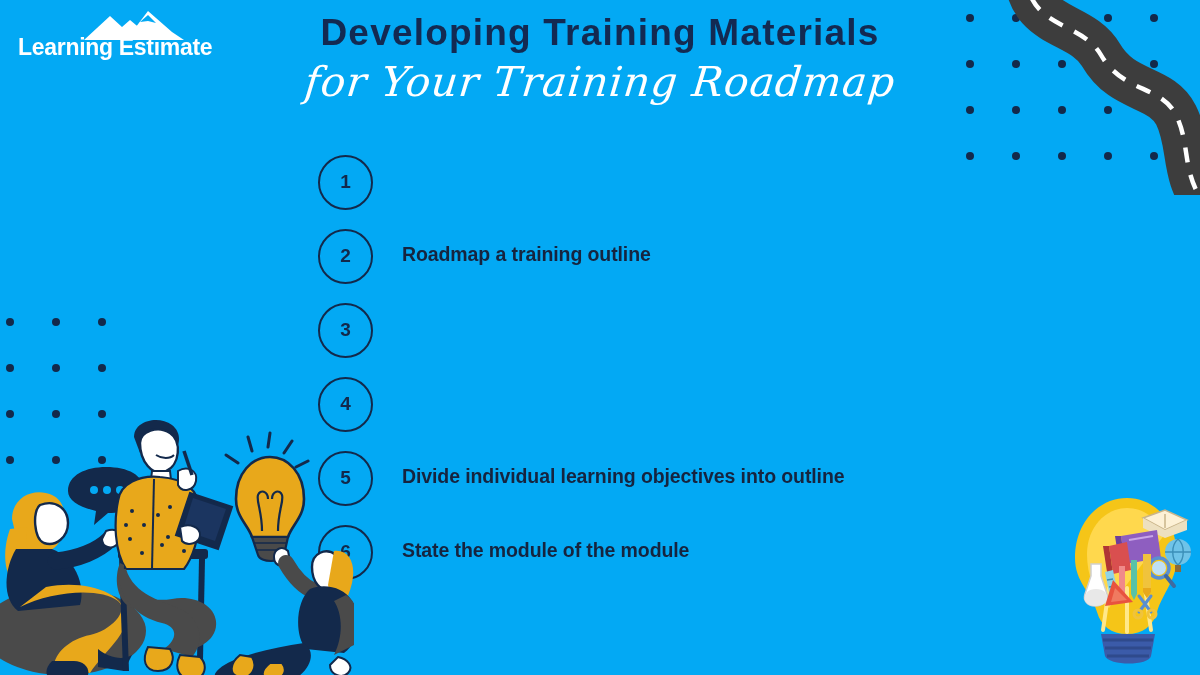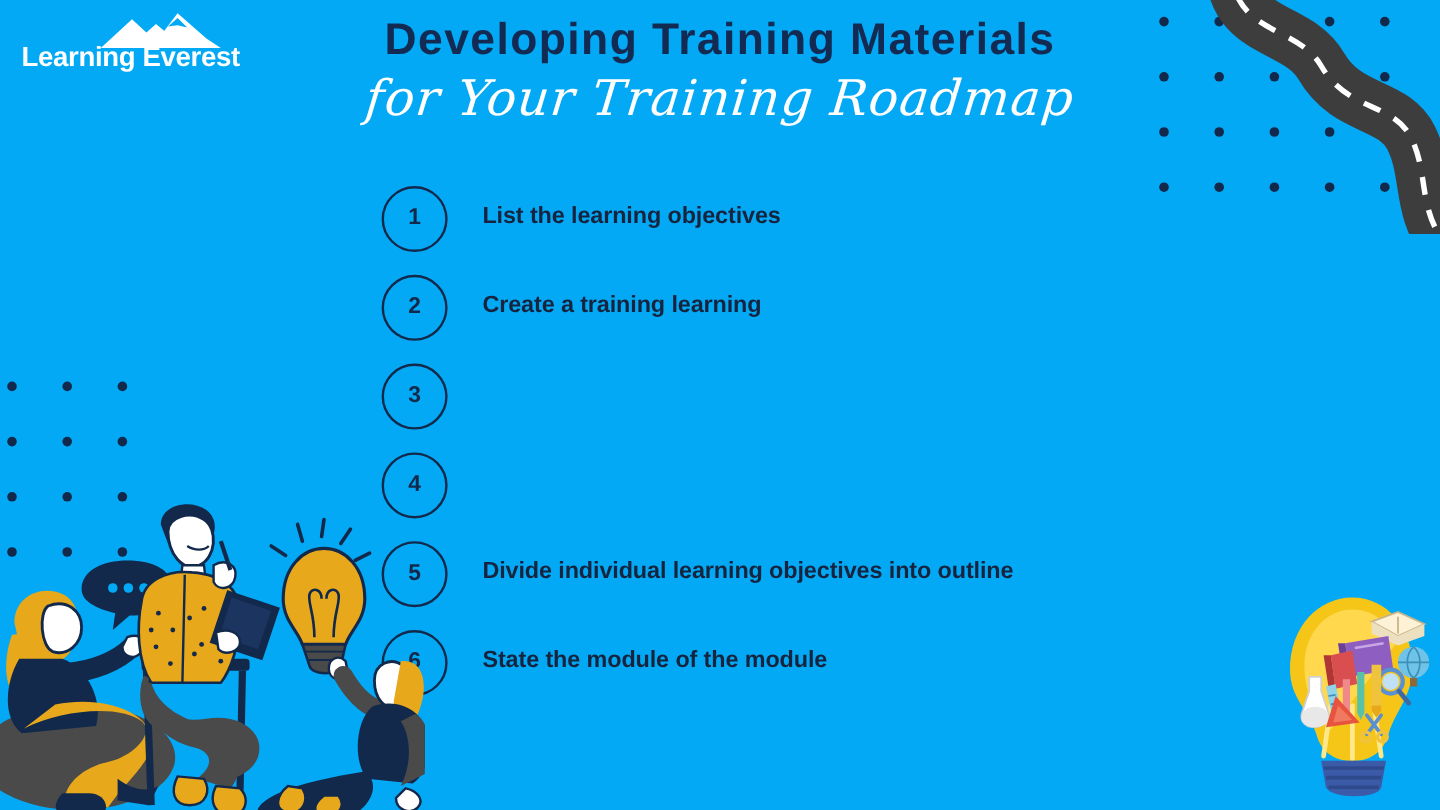--- a/index.html
+++ b/index.html
@@ -200,34 +200,33 @@
   </div>
 
   <div class="logo">
     <div class="logo-mountain">
       <svg viewBox="0 0 120 32" width="120" height="32">
         <path d="M4 32 L30 8 L42 19 L50 12 L62 22 L74 32 Z" fill="#ffffff"></path>
         <path d="M46 32 L68 3 L92 24 L104 32 Z" fill="#ffffff"></path>
         <path d="M60 14 L68 7 L76 15 L68 13 Z" fill="#03a9f4"></path>
       </svg>
     </div>
-    <div class="logo-text">Learning Everest</div>
+    <div class="logo-text">Learning Estimate</div>
   </div>
 
   <div class="title-main">Developing Training Materials</div>
   <div class="title-script">for Your Training Roadmap</div>
 
   <div class="steps" id="steps">
       <div class="step" style="top: 0px;">
         <div class="step-circle">1</div>
-        <div class="step-label">List the learning objectives</div>
       </div>
       <div class="step" style="top: 74px;">
         <div class="step-circle">2</div>
-        <div class="step-label">Create a training learning</div>
+        <div class="step-label">Roadmap a training outline</div>
       </div>
       <div class="step" style="top: 148px;">
         <div class="step-circle">3</div>
       </div>
       <div class="step" style="top: 222px;">
         <div class="step-circle">4</div>
       </div>
       <div class="step" style="top: 296px;">
         <div class="step-circle">5</div>
         <div class="step-label">Divide individual learning objectives into outline</div>

